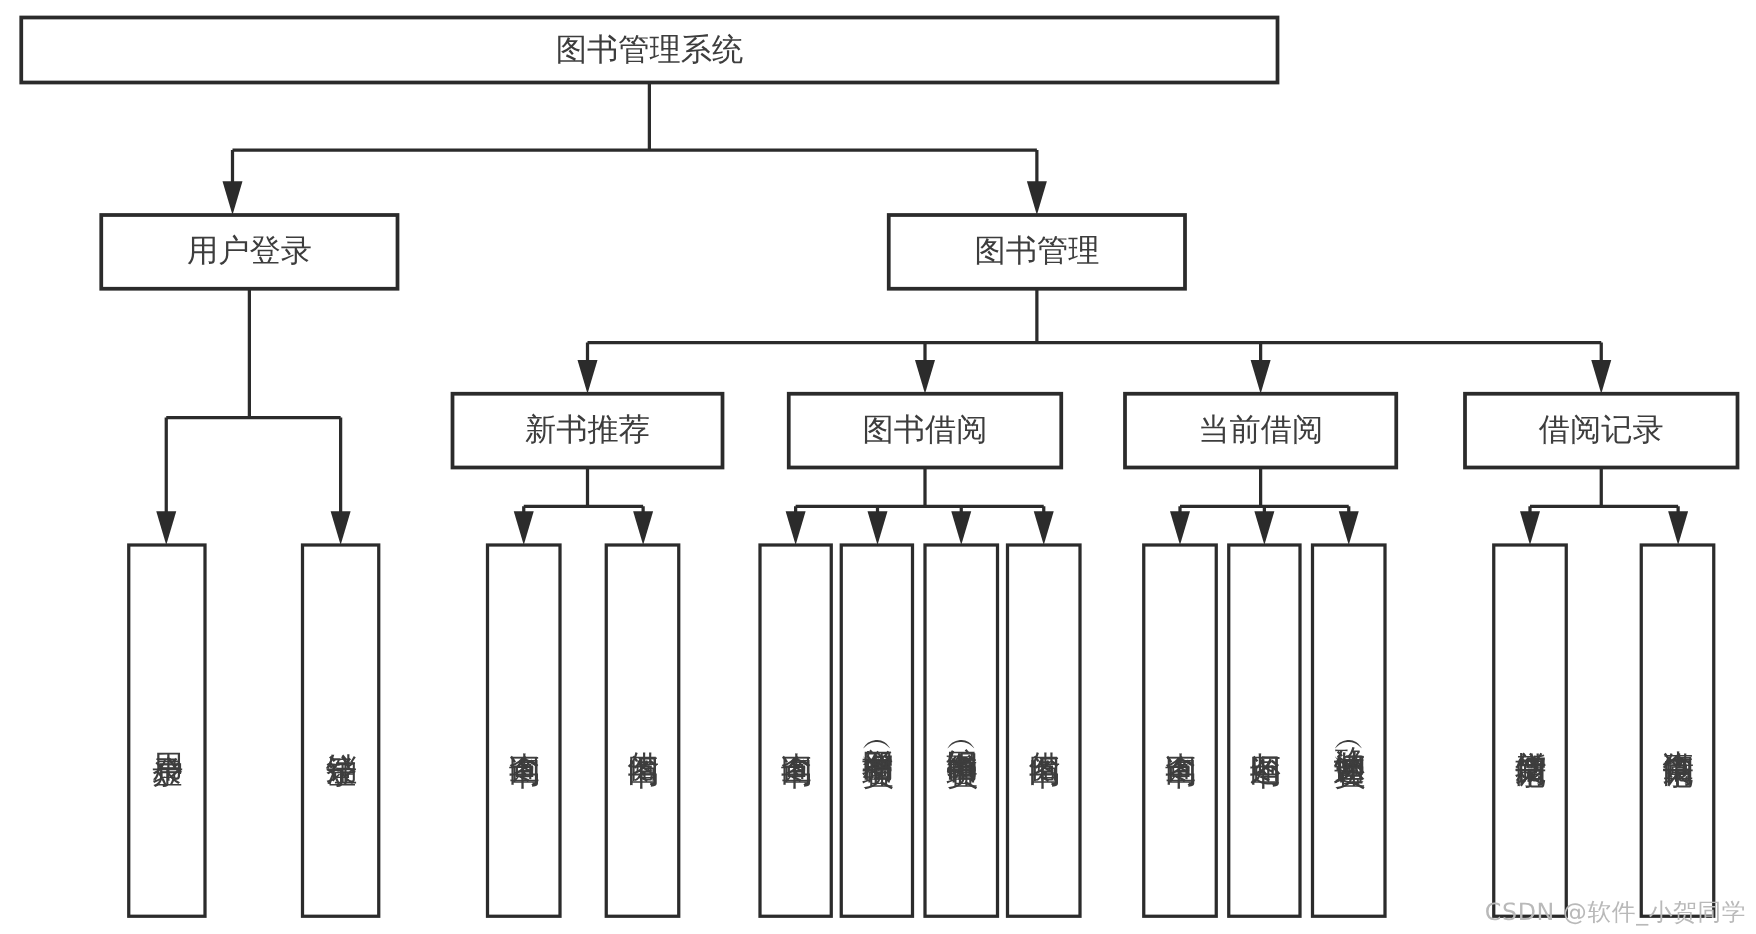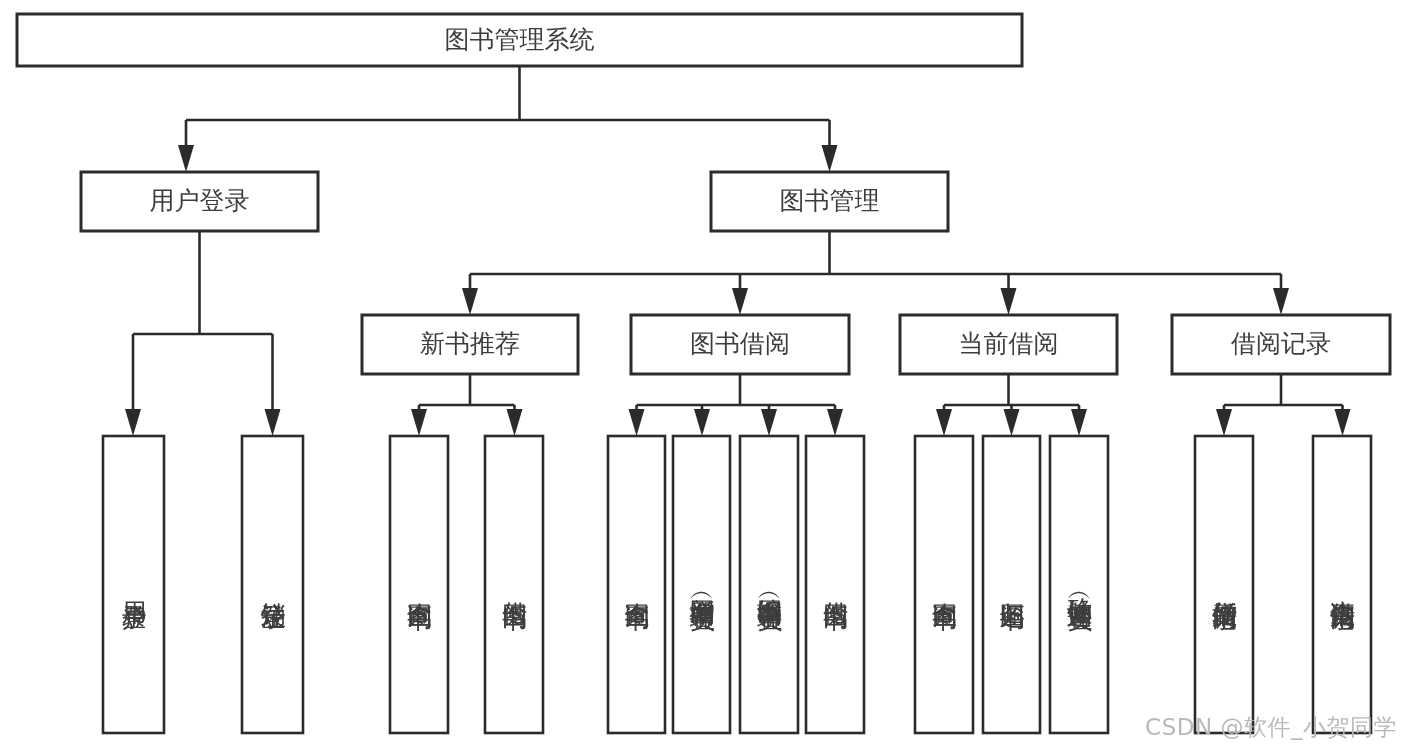--- a/index.html
+++ b/index.html
@@ -73,21 +73,21 @@
     line-height: 1.06;
     color: #3d3d3d;
     letter-spacing: 1.5px;
     white-space: nowrap;
   }
   .watermark {
     position: absolute;
     right: 8px;
     bottom: 4px;
     font-family: "DejaVu Sans", "Liberation Sans", sans-serif;
-    font-size: 23px;
+    font-size: 19px;
     color: #b9b9b9;
     white-space: nowrap;
     letter-spacing: 0.5px;
   }
 </style>
 </head>
 <body>
 
 <div id="diagram-root">
 

